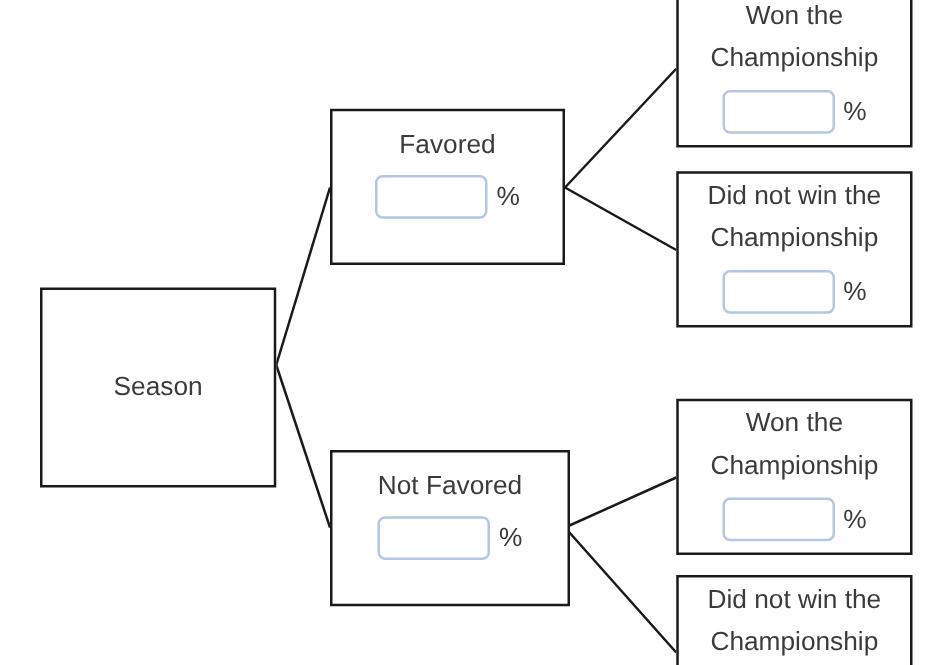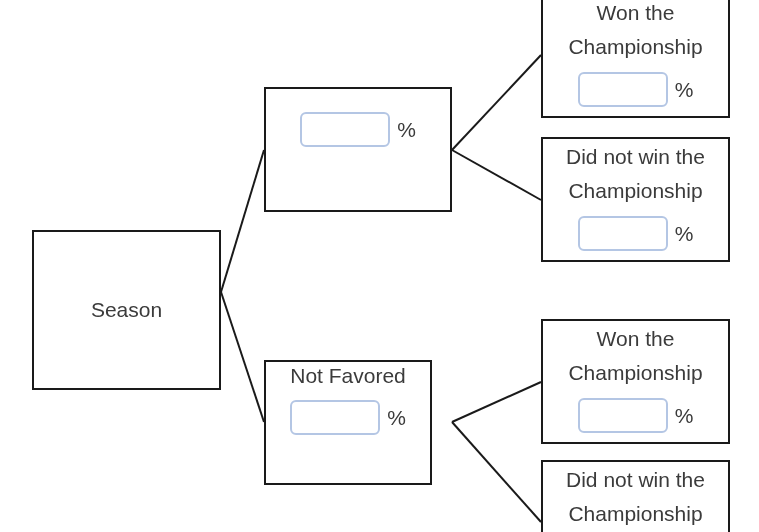--- a/index.html
+++ b/index.html
@@ -28,21 +28,21 @@
     background: #ffffff;
     border: 2px solid #1a1a1a;
     display: flex;
     flex-direction: column;
     align-items: center;
     color: #3b3b3b;
     font-size: 21px;
   }
   .node-season    { left: 32px;  top: 230px; width: 189px; height: 160px; justify-content: center; }
   .node-favored   { left: 264px; top: 87px;  width: 188px; height: 125px; padding-top: 13px; }
-  .node-notfav    { left: 264px; top: 360px; width: 168px; height: 125px; }
+  .node-notfav    { left: 264px; top: 360px; width: 192px; height: 125px; padding-top: 13px; }
   .leaf           { width: 189px; height: 125px; padding-top: 1px; }
   .node-leaf1     { left: 541px; top: -7px; }
   .node-leaf2     { left: 541px; top: 137px; }
   .node-leaf3     { left: 541px; top: 319px; }
   .node-leaf4     { left: 541px; top: 460px; }
   .label-line {
     line-height: 34px;
     white-space: nowrap;
   }
   .branch-label {
@@ -86,20 +86,21 @@
     <line x1="452" y1="150" x2="541" y2="200" stroke="#1a1a1a" stroke-width="2"></line>
     <line x1="452" y1="422" x2="541" y2="382" stroke="#1a1a1a" stroke-width="2"></line>
     <line x1="452" y1="422" x2="541" y2="522" stroke="#1a1a1a" stroke-width="2"></line>
   </svg>
 
   <div class="node node-season">
     <div class="branch-label">Season</div>
   </div>
 
   <div class="node branch node-favored">
+    <div class="branch-label">Favored</div>
     <div class="input-row">
       <input class="pct-input" type="text" value="" style="">
       <span class="pct-sign">%</span>
     </div>
   </div>
 
   <div class="node branch node-notfav">
     <div class="branch-label">Not Favored</div>
     <div class="input-row">
       <input class="pct-input" type="text" value="" style="">

